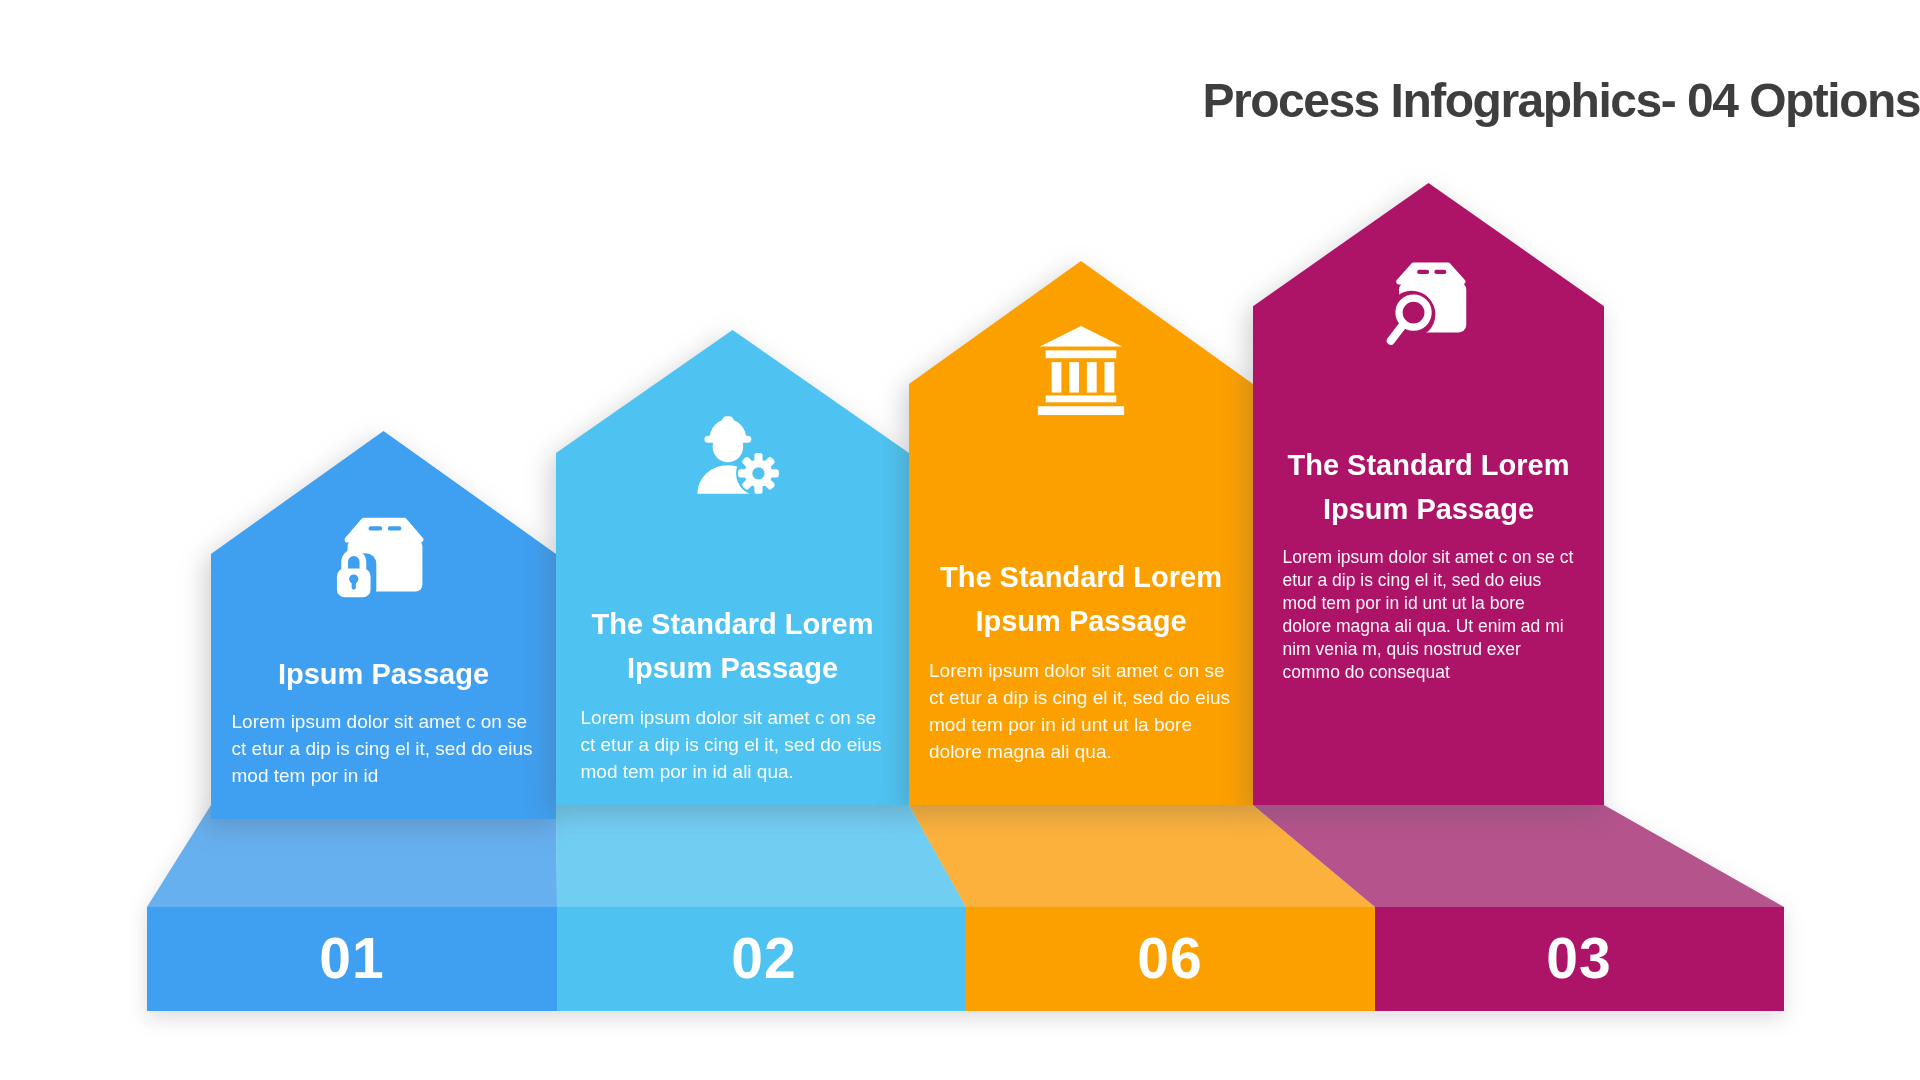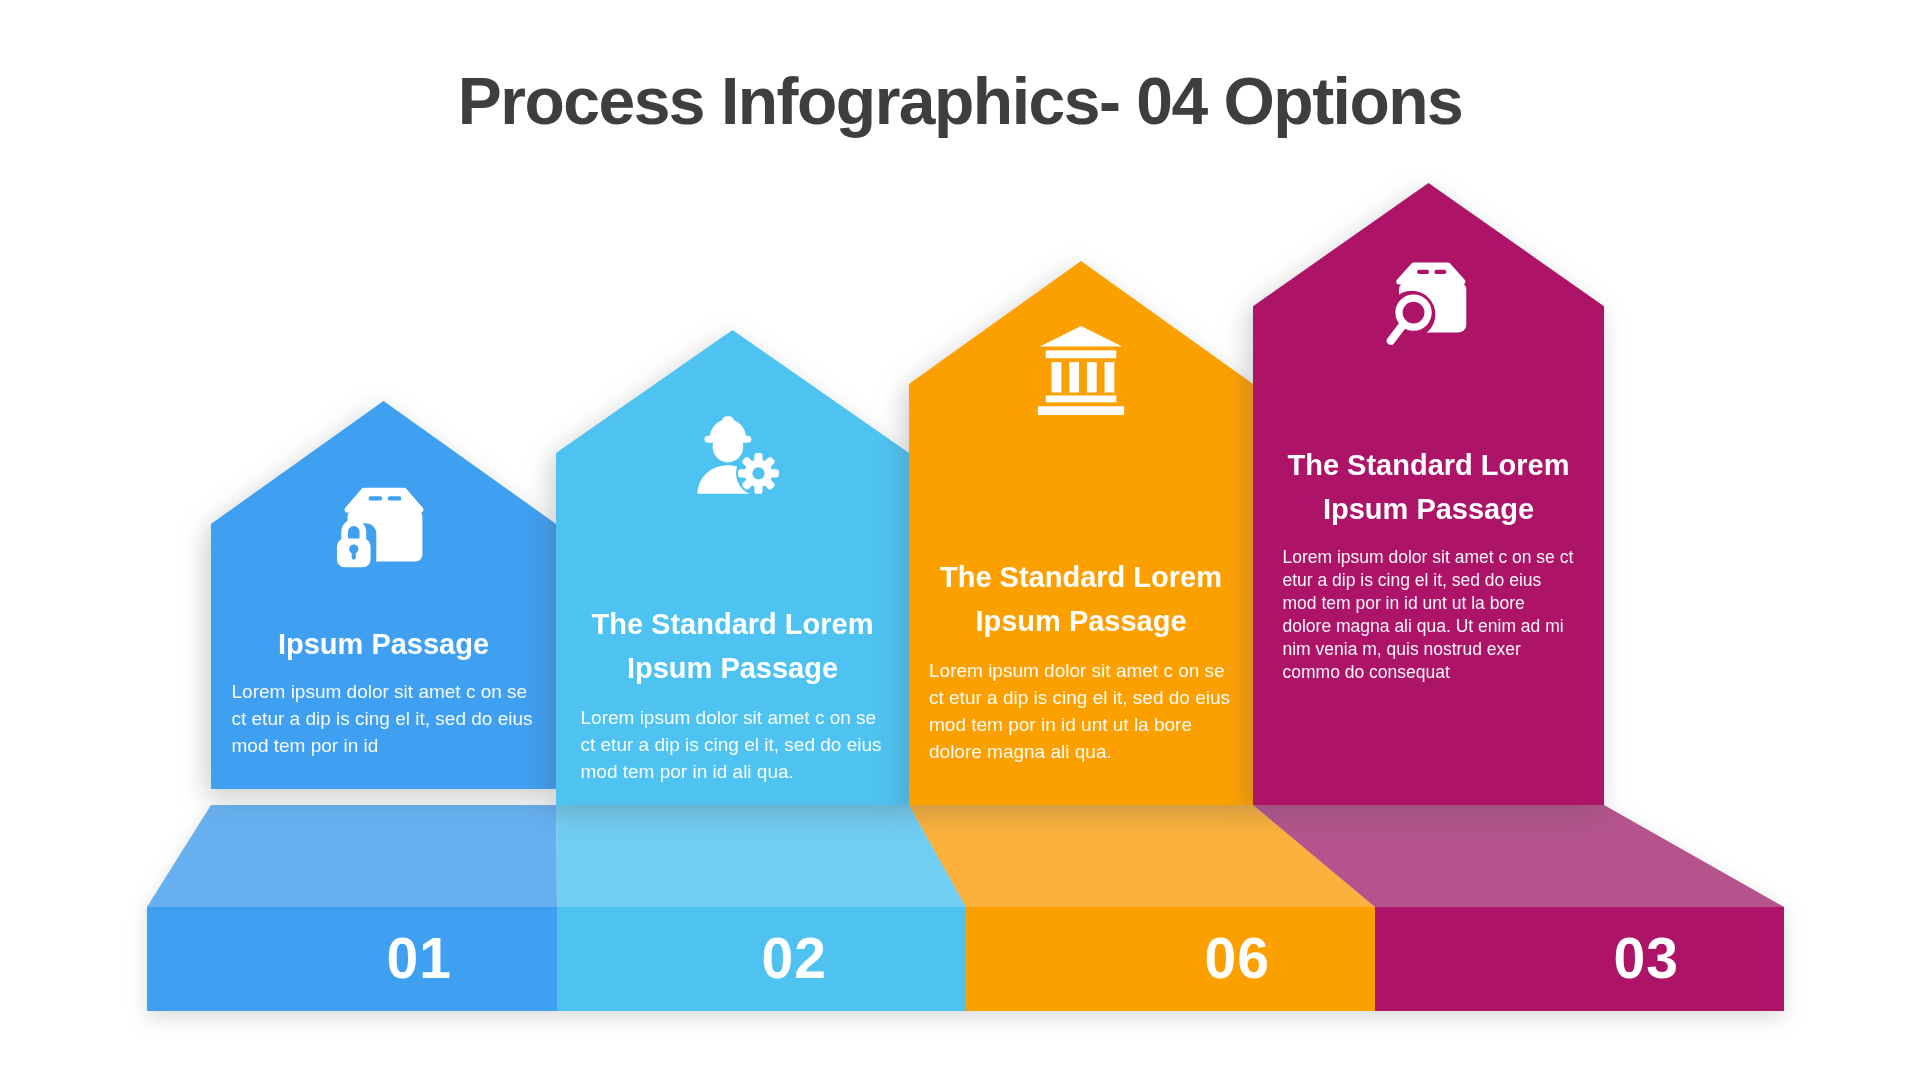--- a/index.html
+++ b/index.html
@@ -1,45 +1,45 @@
 <!DOCTYPE html>
 <html><head>
 <meta charset="utf-8">
 <style>
   html,body{margin:0;padding:0;background:#ffffff;}
   .stage{position:relative;width:1920px;height:1080px;overflow:hidden;background:#ffffff;
          font-family:"Liberation Sans", sans-serif;}
-  .title{position:absolute;left:0;top:68px;width:1920px;text-align:center;
-         font-size:66px;line-height:66px;font-weight:bold;letter-spacing:-1.5px;color:#3e3e3e;}
+  .title{position:absolute;left:0;top:68px;width:1920px;text-align:right;
+         font-size:48px;line-height:66px;font-weight:bold;letter-spacing:-1.5px;color:#3e3e3e;}
   
   .arrow{position:absolute;filter:drop-shadow(-5px 8px 13px rgba(85,90,100,0.30));}
   .shape{position:absolute;inset:0;background:var(--main);}
-  .s0 .arrow{left:211px;top:401px;width:345px;height:388px;}
+  .s0 .arrow{left:211px;top:431px;width:345px;height:388px;}
   .s1 .arrow{left:556px;top:330px;width:353px;height:475px;}
   .s2 .arrow{left:909px;top:261px;width:344px;height:544px;}
   .s3 .arrow{left:1253px;top:183px;width:351px;height:622px;}
   .s0 .shape{clip-path:polygon(50% 0,100% 31.7%,100% 100%,0 100%,0 31.7%);}
   .s1 .shape{clip-path:polygon(50% 0,100% 25.9%,100% 100%,0 100%,0 25.9%);}
   .s2 .shape{clip-path:polygon(50% 0,100% 22.6%,100% 100%,0 100%,0 22.6%);}
   .s3 .shape{clip-path:polygon(50% 0,100% 19.8%,100% 100%,0 100%,0 19.8%);}
   .icon{position:absolute;left:50%;transform:translateX(-50%);}
   .s0 .icon{top:78px;}  .s1 .icon{top:74px;}  .s2 .icon{top:59px;}  .s3 .icon{top:73px;}
   .heading{position:absolute;left:0;right:0;text-align:center;color:#ffffff;
            font-weight:bold;font-size:29px;line-height:44px;}
   .s0 .heading{top:221px;} .s1 .heading{top:272px;} .s2 .heading{top:294px;} .s3 .heading{top:260px;}
   .body-text{position:absolute;left:50%;transform:translateX(-50%);text-align:left;
              color:rgba(255,255,255,0.96);font-size:19px;line-height:27px;width:304px;}
   .s0 .body-text{top:277px;} .s1 .body-text{top:374px;} .s2 .body-text{top:396px;}
   .s3 .body-text{top:363px;font-size:17.5px;line-height:23px;width:292px;}
   
   .base-svg{position:absolute;left:0;top:0;width:1920px;height:1080px;
             filter:drop-shadow(0 7px 10px rgba(60,60,70,0.18));}
-  .num{position:absolute;top:929px;width:200px;text-align:right;color:#ffffff;
+  .num{position:absolute;top:929px;width:200px;text-align:center;color:#ffffff;
        font-size:57px;line-height:58px;font-weight:bold;letter-spacing:1px;}
-  .num.n0{left:252px;} .num.n1{left:627px;} .num.n2{left:1070px;} .num.n3{left:1479px;}
+  .num.n0{left:252px;} .num.n1{left:664px;} .num.n2{left:1070px;} .num.n3{left:1479px;}
 </style>
 </head>
 <body>
 
 <div class="stage">
 
   <div class="title" style="color: rgb(62, 62, 62);">Process Infographics- 04 Options</div>
 
   <svg class="base-svg" viewBox="0 0 1920 1080">
     <polygon points="211,805 556,805 557,907 147,907" fill="#66B0F0" style="--main: #3F9FF0; --light: #66B0F0;"></polygon>

